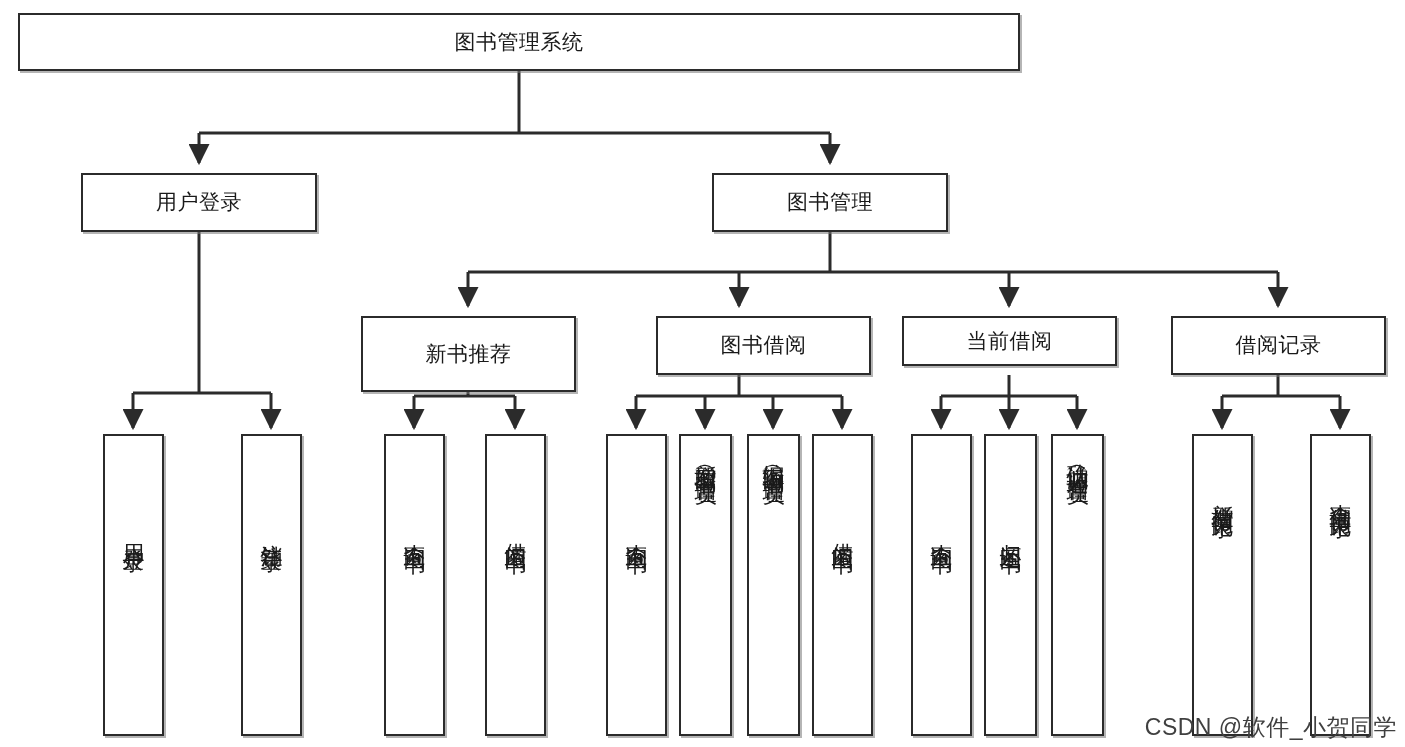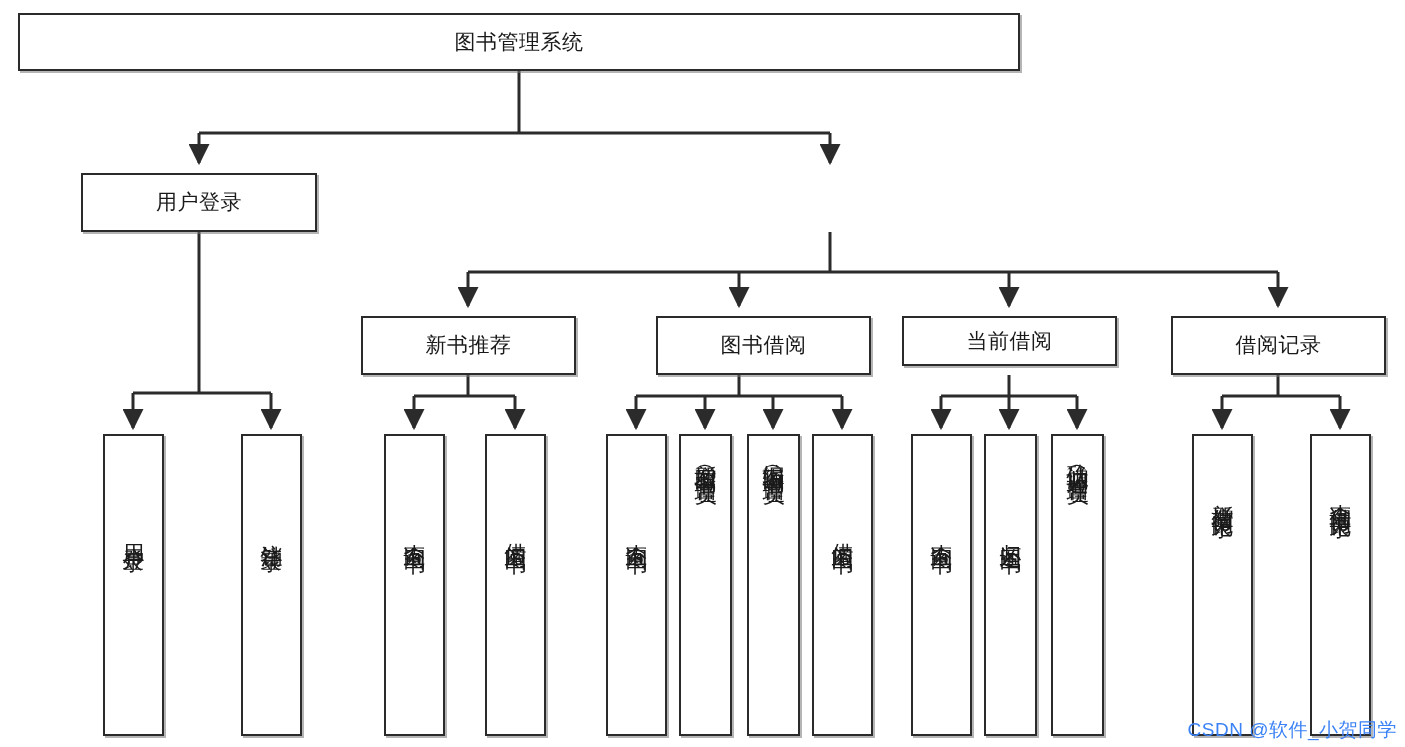--- a/index.html
+++ b/index.html
@@ -52,22 +52,22 @@
     white-space:nowrap;
     padding-top:4px;
   }
   .node.vertical.mid .label{ margin-top:86px; }
   .node.vertical.mid2 .label{ margin-top:46px; }
   .node.vertical.top .label{ margin-top:6px; }
 
   #watermark{
     position:absolute;
     right:8px;bottom:4px;
-    font-size:19px;
-    color:#3b82f6;
+    font-size:23px;
+    color:#404040;
     letter-spacing:.5px;
     white-space:nowrap;
     z-index:5;
     font-family:"Liberation Sans","DejaVu Sans",sans-serif;
     text-align:center;
   }
 </style>
 </head>
 <body>
 
@@ -124,22 +124,25 @@
   </svg>
 
   <div class="node" style="left:18px;top:13px;width:1002px;height:58px;">
     <span class="label">图书管理系统</span>
   </div>
 
   <div class="node" style="left:81px;top:173px;width:236px;height:59px;">
     <span class="label">用户登录</span>
   </div>
 
-
-  <div class="node" style="left:361px;top:316px;width:215px;height:59px;">
+  <div class="node" style="left:712px;top:173px;width:236px;height:59px;">
+    <span class="label">图书管理</span>
+  </div>
+
+  <div class="node" style="left:361px;top:316px;width:215px;height:76px;">
     <span class="label">新书推荐</span>
   </div>
 
   <div class="node" style="left:632px;top:316px;width:215px;height:59px;margin-left:24px;">
     <span class="label">图书借阅</span>
   </div>
 
   <div class="node" style="left:902px;top:316px;width:215px;height:50px;font-family:Liberation Serif, serif;">
     <span class="label">当前借阅</span>
   </div>

